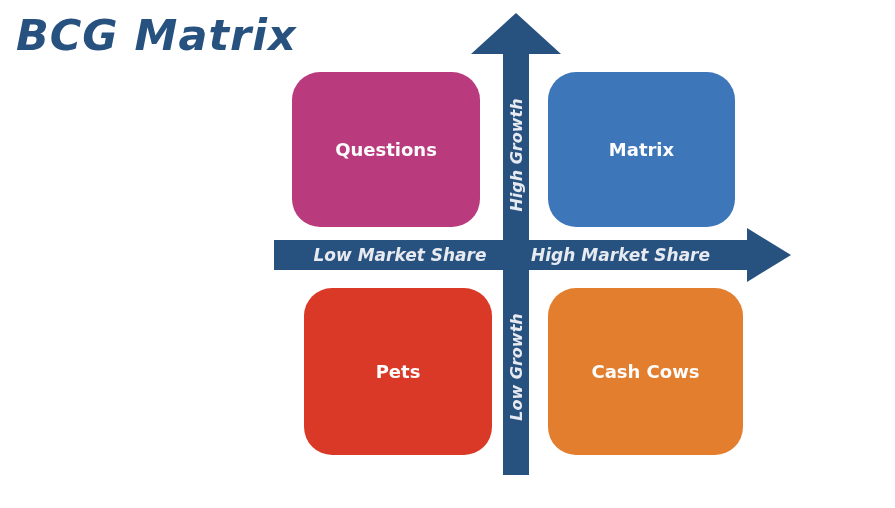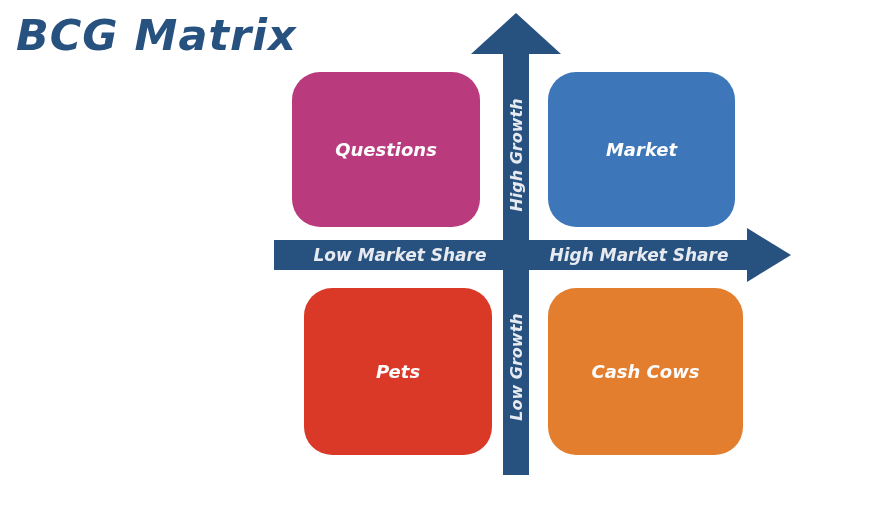--- a/index.html
+++ b/index.html
@@ -78,21 +78,20 @@
     line-height: 30px;
     text-align: center;
     padding-left: 12px;
   }
   .axis-label.h-right {
     left: 531px;
     top: 240px;
     width: 216px;
     height: 30px;
     line-height: 30px;
-    text-align: center;
   }
   .axis-label.v-top {
     left: 516px;
     top: 155px;
     transform: translate(-50%, -50%) rotate(-90deg);
     font-size: 16px;
   }
   .axis-label.v-bottom {
     left: 516px;
     top: 367px;
@@ -102,21 +101,20 @@
   
   .quad {
     position: absolute;
     border-radius: 28px;
     display: flex;
     align-items: center;
     justify-content: center;
   }
   .quad .quad-label {
     color: #fdfdfd;
-    font-style: italic;
     font-weight: 600;
     font-size: 18px;
     white-space: nowrap;
   }
   .quad.q-questions { left: 292px; top: 72px;  width: 188px; height: 155px; background: var(--questions); }
   .quad.q-stars     { left: 548px; top: 72px;  width: 187px; height: 155px; background: var(--stars); }
   .quad.q-pets      { left: 304px; top: 288px; width: 188px; height: 167px; background: var(--pets); }
   .quad.q-cash-cows { left: 548px; top: 288px; width: 195px; height: 167px; background: var(--cash_cows); }
 </style>
 </head>
@@ -134,21 +132,21 @@
   <div class="h-shaft"></div>
   <div class="arrow-right"></div>
   <div class="axis-label h-left">Low Market Share</div>
   <div class="axis-label h-right">High Market Share</div>
 
   <div class="quad q-questions">
     <span class="quad-label">Questions</span>
   </div>
 
   <div class="quad q-stars">
-    <span class="quad-label">Market</span>
+    <span class="quad-label">Matrix</span>
   </div>
 
   <div class="quad q-pets">
     <span class="quad-label">Pets</span>
   </div>
 
   <div class="quad q-cash-cows">
     <span class="quad-label">Cash Cows</span>
   </div>
 

